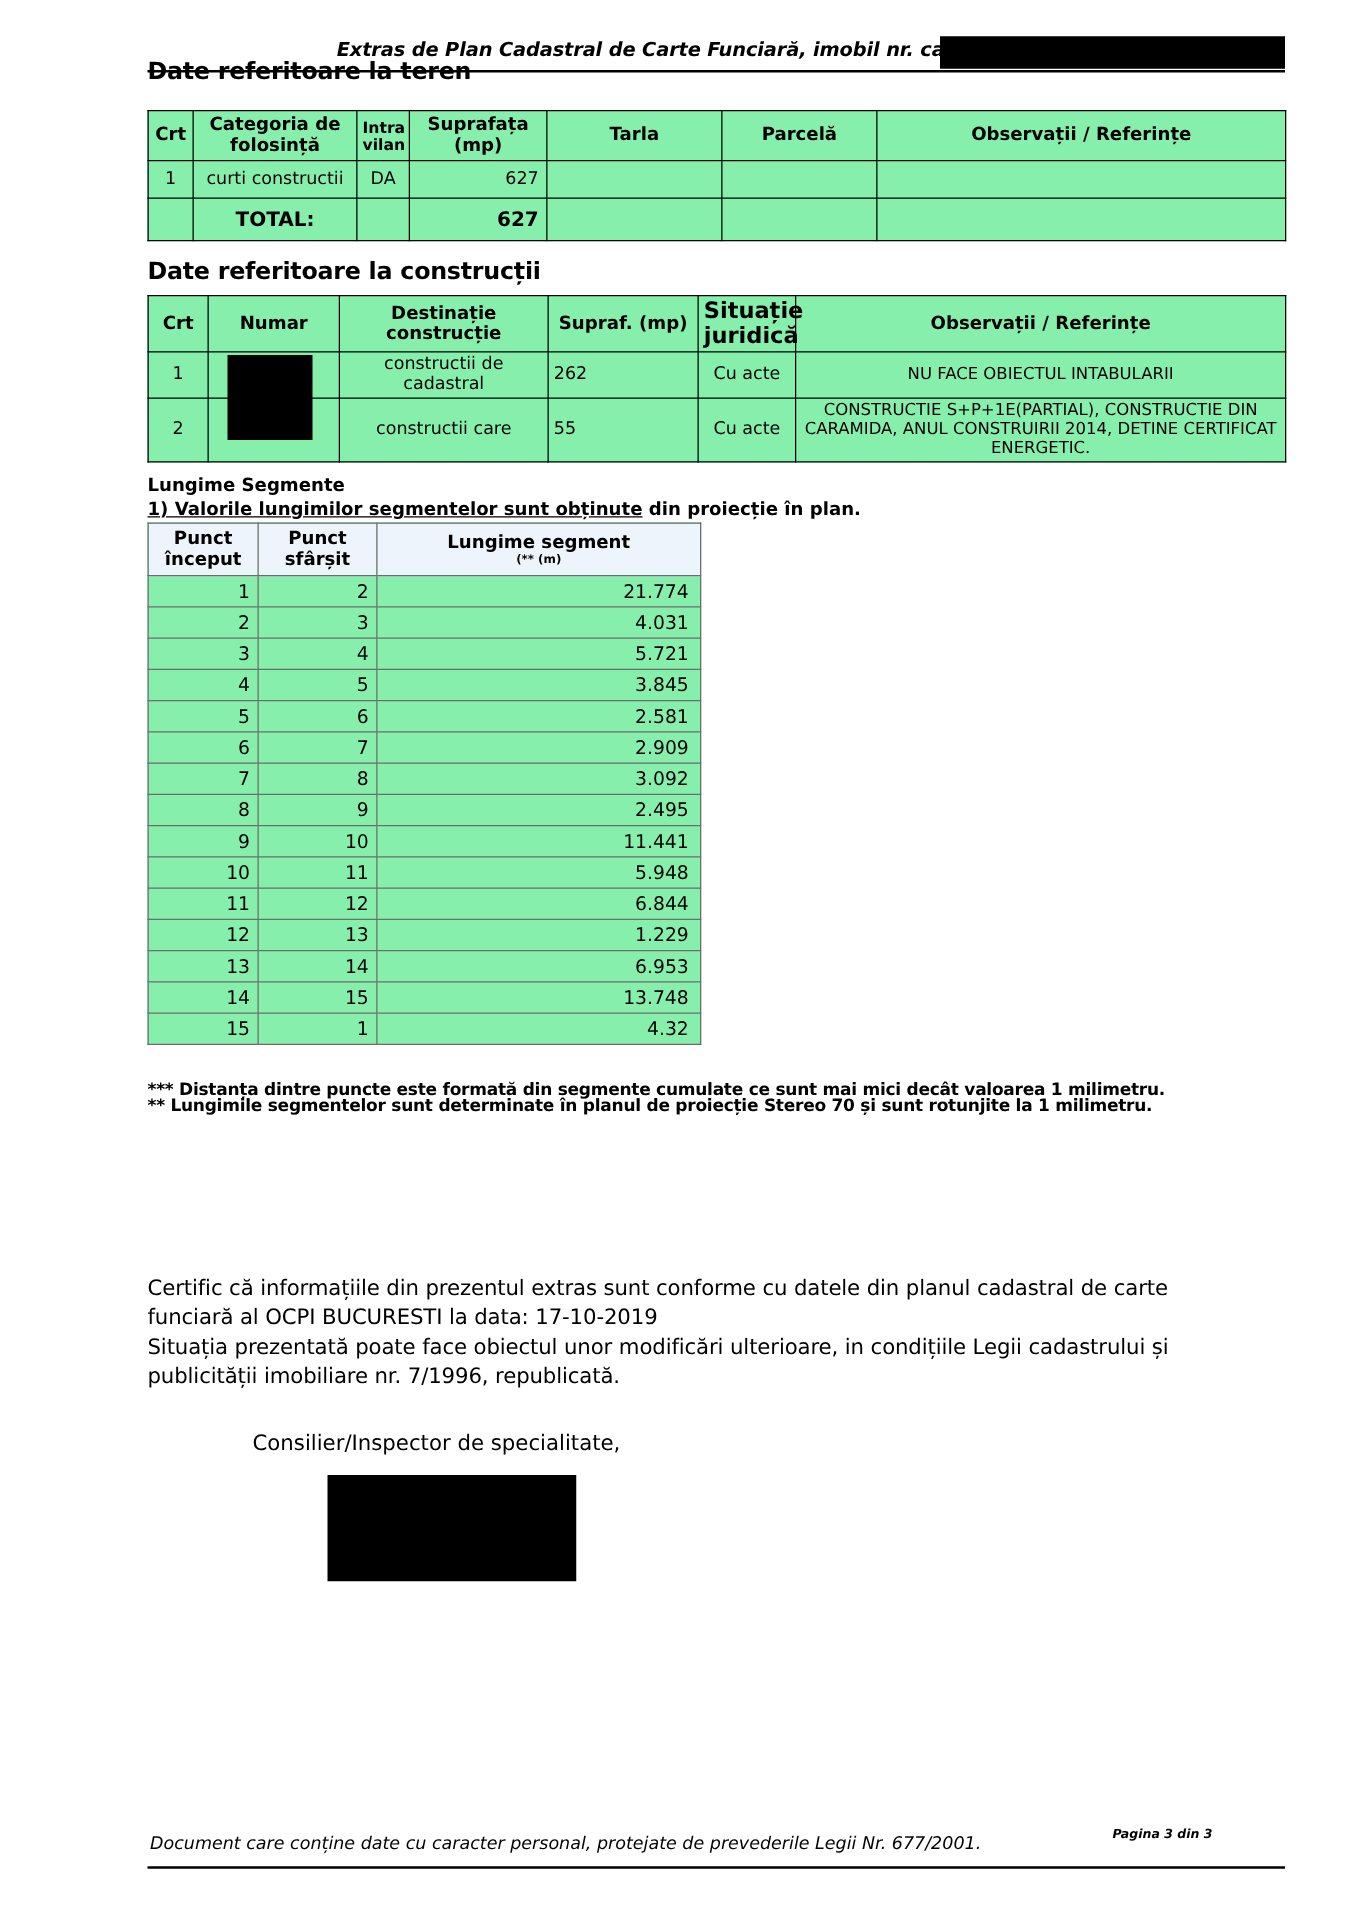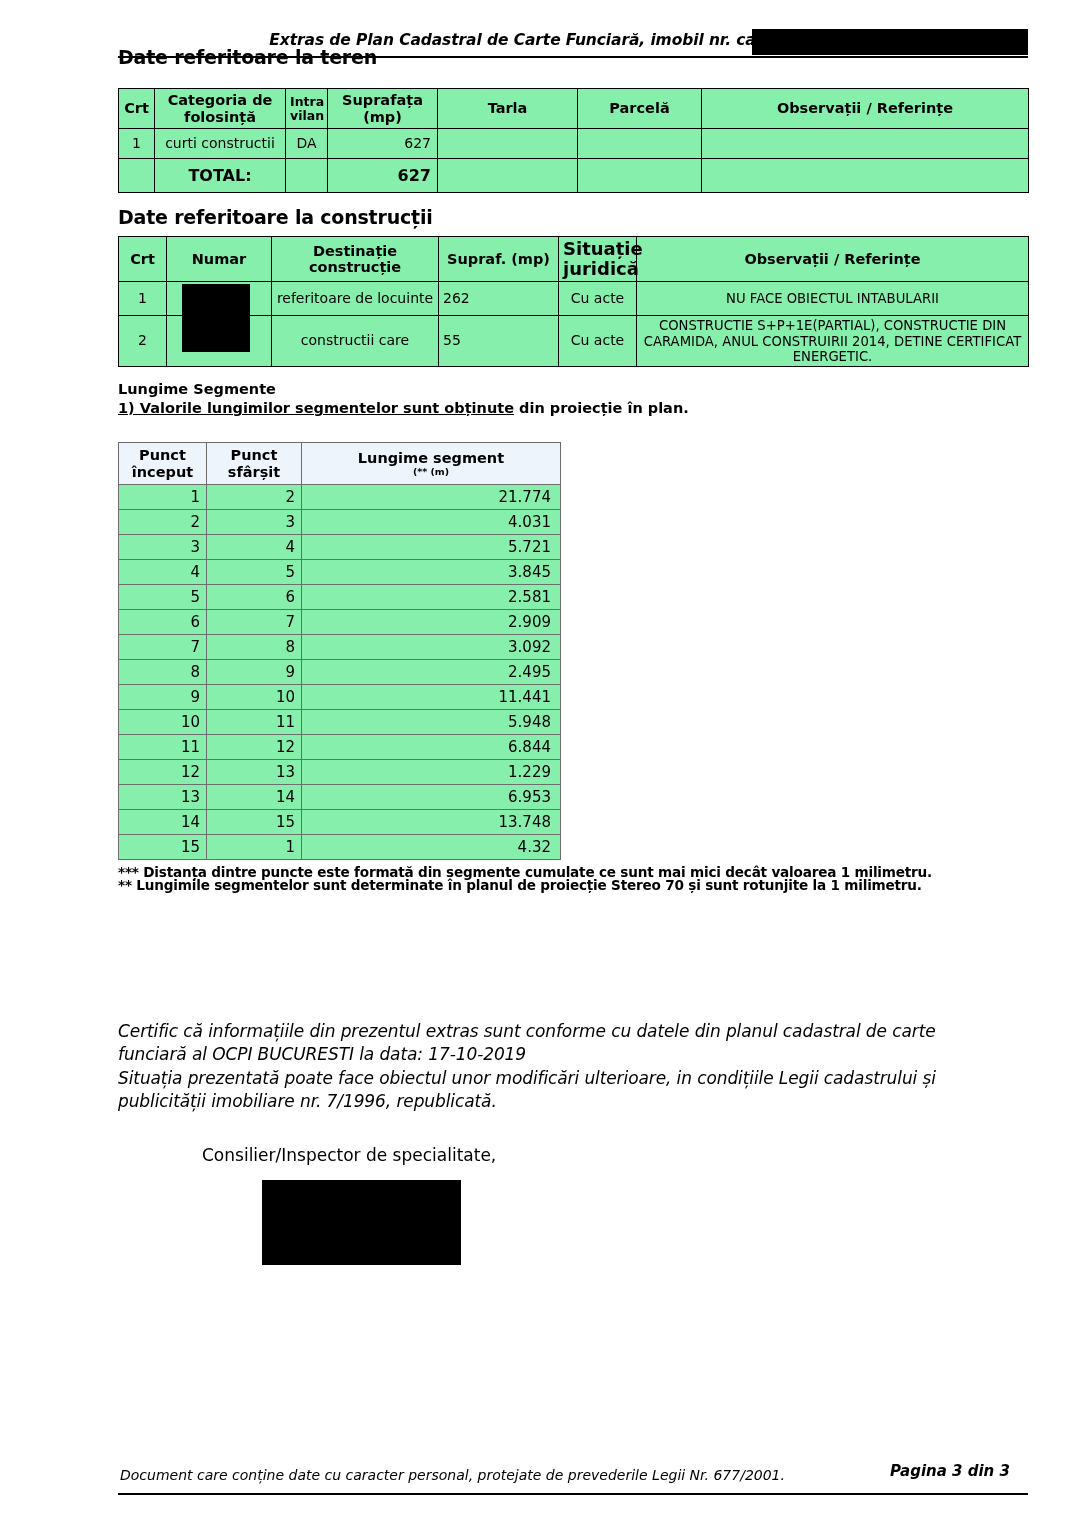--- a/index.html
+++ b/index.html
@@ -130,21 +130,21 @@
     position: absolute;
     left: 15px;
     top: 2px;
     width: 68px;
     height: 68px;
     background: #000000;
     z-index: 5;
   }
 
   
-  #table-segmente { left: 118px; top: 442px; width: 442px; }
+  #table-segmente { left: 118px; top: 418px; width: 442px; }
   #table-segmente th {
     background: #eef4fb;
     height: 42px;
     font-size: 14.5px;
     border: 1px solid #6d6d6d;
   }
   #table-segmente td {
     height: 25px;
     font-size: 15px;
     text-align: right;
@@ -173,21 +173,21 @@
   
   .certify {
     position: absolute;
     left: 118px;
     top: 1020px;
     width: 916px;
     font-size: 17px;
     line-height: 1.37;
     letter-spacing: -0.1px;
   }
-  .certify p { margin: 0; font-style: italic; }
+  .certify p { margin: 0; }
 
   
   .sig-label {
     position: absolute;
     left: 202px;
     top: 1145px;
     font-size: 17px;
     white-space: nowrap;
   }
   .redact-signature {
@@ -215,21 +215,21 @@
     font-style: italic;
     font-size: 14px;
     white-space: nowrap;
   }
   .footer-right {
     position: absolute;
     left: 890px;
     top: 1462px;
     font-style: italic;
     font-weight: bold;
-    font-size: 15px;
+    font-size: 10px;
     white-space: nowrap;
   }
 </style>
 </head>
 <body>
 
 <div id="page">
 
   <div class="doc-header">
     <div class="doc-header-title">Extras de Plan Cadastral de Carte Funciară, imobil nr. cadastral</div>
@@ -318,21 +318,21 @@
         <th>Observații / Referințe</th>
       </tr>
     </thead>
     <tbody>
       <tr class="r1">
         <td class="c-crt">1</td>
         <td class="c-num">
           <span>2</span>
           <span class="redact-numar"></span>
         </td>
-        <td class="c-dest">referitoare de locuinte</td>
+        <td class="c-dest">constructii de cadastral</td>
         <td class="c-supr">262</td>
         <td class="c-sit">Cu acte</td>
         <td class="c-obs">NU FACE OBIECTUL INTABULARII</td>
       </tr>
       <tr class="r2">
         <td class="c-crt">2</td>
         <td class="c-num">
           <span>2</span>
         </td>
         <td class="c-dest">constructii care</td>

